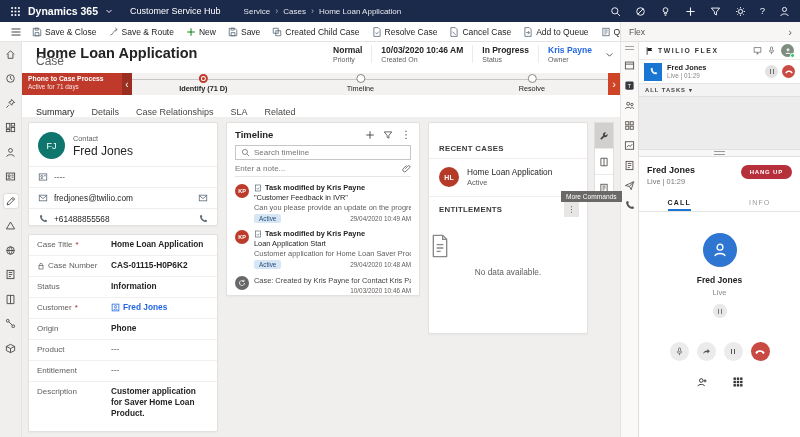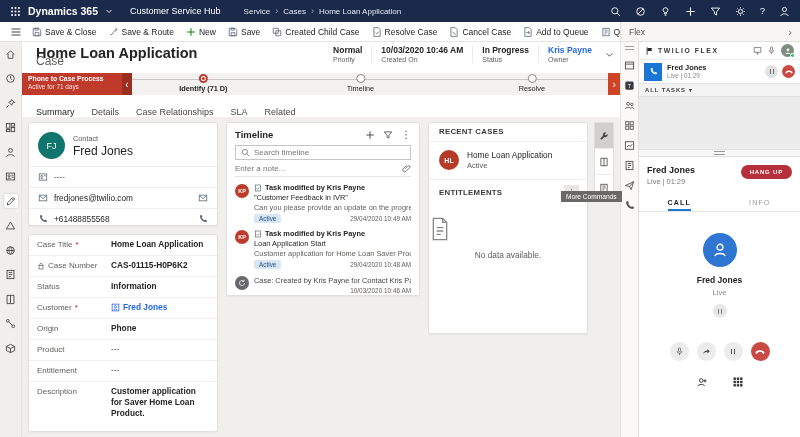--- a/index.html
+++ b/index.html
@@ -112,21 +112,21 @@
   .tle-title{display:flex;gap:3px;align-items:center;font-size:7.4px;font-weight:bold;color:#242424;white-space:nowrap;overflow:hidden}
   .tle-title .ti{color:#5f6d79;flex:none}
   .tle-sub{font-size:7.4px;color:#242424;margin-top:1px;white-space:nowrap;overflow:hidden}
   .tle-text{font-size:7.4px;color:#605e5c;margin-top:1px;white-space:nowrap;overflow:hidden}
   .tle-meta{display:flex;justify-content:space-between;align-items:center;margin-top:2px}
   .tle-meta.end{justify-content:flex-end}
   .badge{background:#d7e6f5;color:#29517c;font-size:6.4px;padding:1px 5px;border-radius:2px}
   .tldate{font-size:6.4px;color:#605e5c}
 
   
-  .rc-head{padding:4px 10px 5px;font-size:7.8px;font-weight:bold;color:#3b3a39;letter-spacing:.3px;border-bottom:1px solid #f0eeec}
+  .rc-head{padding:21px 10px 5px;font-size:7.8px;font-weight:bold;color:#3b3a39;letter-spacing:.3px;border-bottom:1px solid #f0eeec}
   .rc-item{display:flex;gap:8px;align-items:center;padding:8px 10px 9px}
   .rc-av{width:20px;height:20px;border-radius:50%;background:#b63a28;color:#fff;font-size:7px;font-weight:bold;display:flex;align-items:center;justify-content:center;flex:none}
   .rc-name{font-size:8.3px;color:#242424}
   .rc-status{font-size:7.5px;color:#605e5c;margin-top:1px}
   .ent-head{display:flex;justify-content:space-between;align-items:center;padding:5px 8px 5px 10px;border-top:1px solid #f0eeec}
   .ent-title{font-size:7.8px;font-weight:bold;color:#3b3a39;letter-spacing:.3px}
   .more-btn{width:15px;height:15px;background:#e8e6e4;display:flex;align-items:center;justify-content:center;font-size:8px;color:#484644}
   .ent-empty{text-align:center;padding:12px 0 0}
   .ent-empty .doc{margin:0 auto;color:#8a8886;width:22px}
   .ent-text{font-size:8.3px;color:#605e5c;margin-top:9px}

